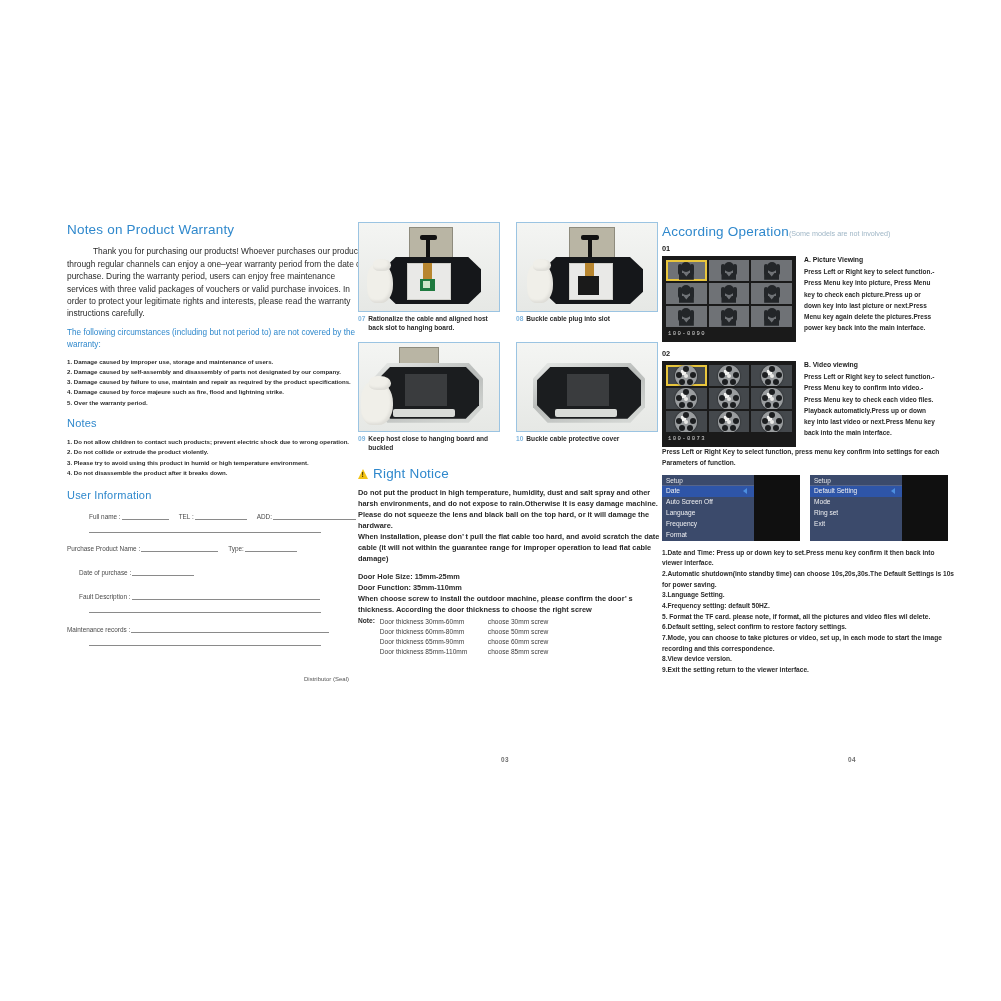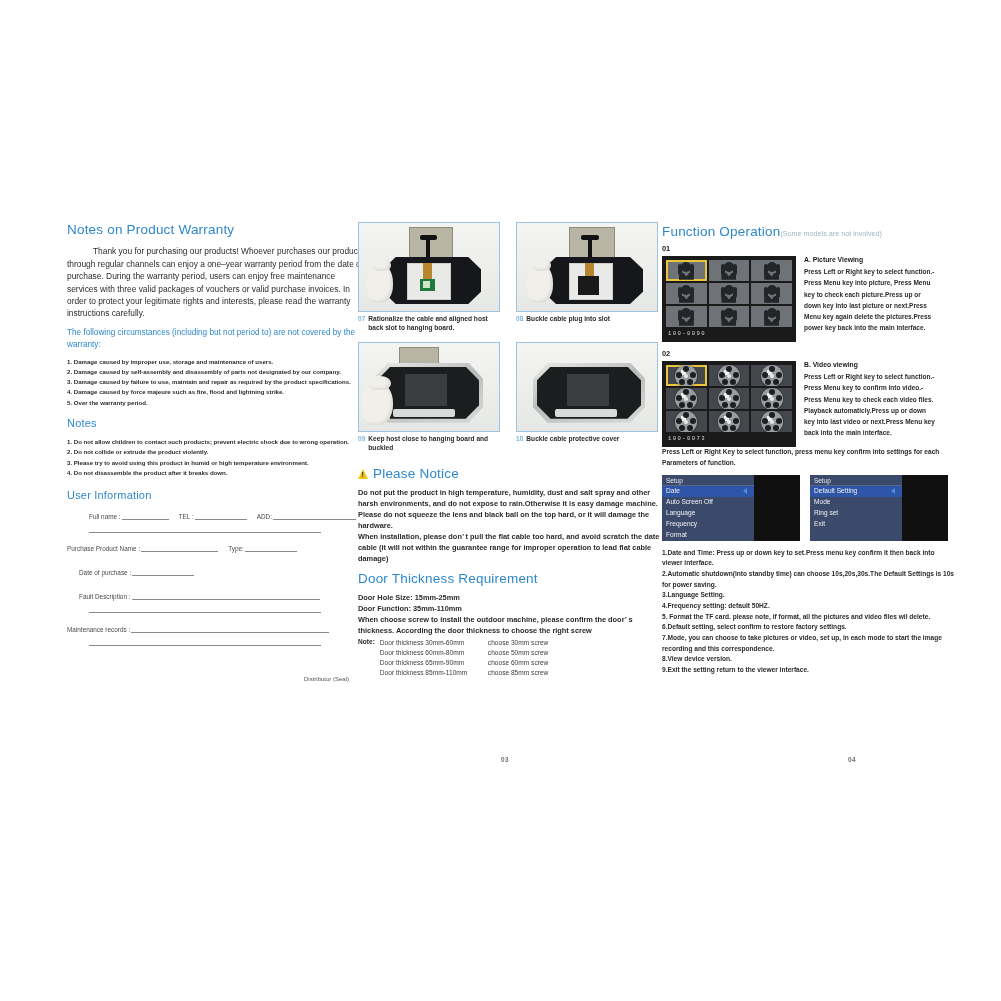--- a/index.html
+++ b/index.html
@@ -466,30 +466,29 @@
         <div class="cap">
           <span class="cap-num">10</span>
           <span class="cap-txt">Buckle cable protective cover</span>
         </div>
       </div>
 
     </div>
 
     <div class="safety-head">
       <span class="warn-tri"></span>
-      <span class="h-blue" style="margin:0">Please Notice</span>
+      <span class="h-blue" style="margin:0">Right Notice</span>
     </div>
 
     <div>
       <p class="p-mid" style="margin-bottom:0">Do not put the product in high temperature, humidity, dust and salt spray and other harsh environments, and do not expose to rain.Otherwise it is easy damage machine.</p>
       <p class="p-mid" style="margin-bottom:0">Please do not squeeze the lens and black ball on the top hard, or it will damage the hardware.</p>
       <p class="p-mid" style="">When installation, please don’ t pull the flat cable too hard, and avoid scratch the date cable (it will not within the guarantee range for improper operation to lead flat cable damage)</p>
     </div>
 
-    <h2 class="h-blue" style="margin-bottom:5px">Door Thickness Requirement</h2>
 
     <div>
       <p class="p-mid" style="margin-bottom:0">Door Hole Size: 15mm-25mm</p>
       <p class="p-mid" style="margin-bottom:0">Door Function: 35mm-110mm</p>
       <p class="p-mid" style="margin-bottom:2px">When choose screw to install the outdoor machine, please confirm the door’ s thickness. According the door thickness to choose the right screw</p>
     </div>
 
     <div class="note-block">
       <span class="note-key">Note:</span>
       <div class="note-rows">
@@ -509,21 +508,21 @@
           <span class="c1">Door thickness 85mm-110mm</span>
           <span>choose 85mm screw</span>
         </div>
       </div>
     </div>
   </div>
 
   <div class="col col-right">
 
     <div style="margin-bottom:4px">
-      <span class="h-blue h-blue-inline">Function Operation</span><span class="h-sub-gray">(Some models are not involved)</span>
+      <span class="h-blue h-blue-inline">According Operation</span><span class="h-sub-gray">(Some models are not involved)</span>
     </div>
 
     <div class="step-num">01</div>
 
     <div class="dev-row">
       <div class="dev-screen">
         <div class="thumbs">
           <div class="thumb sel">
                 <div class="person">
                   <span class="hairl"></span>

